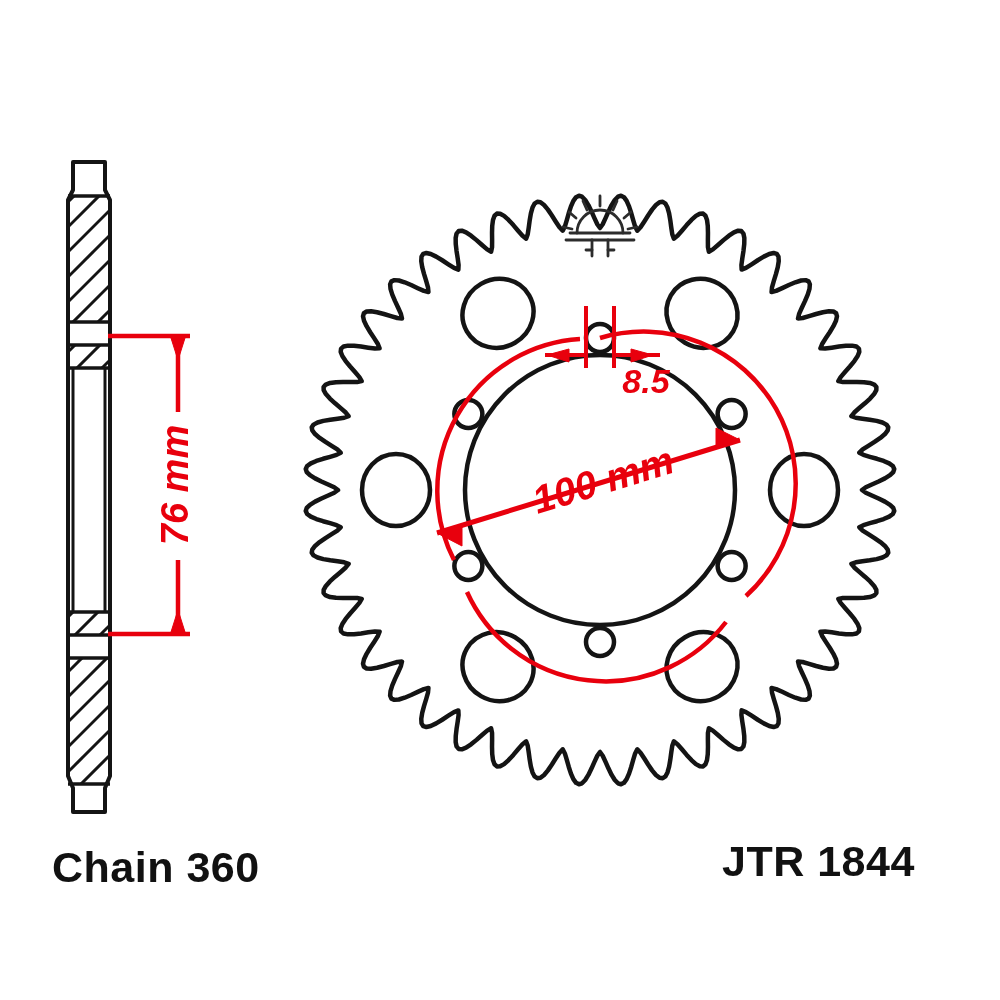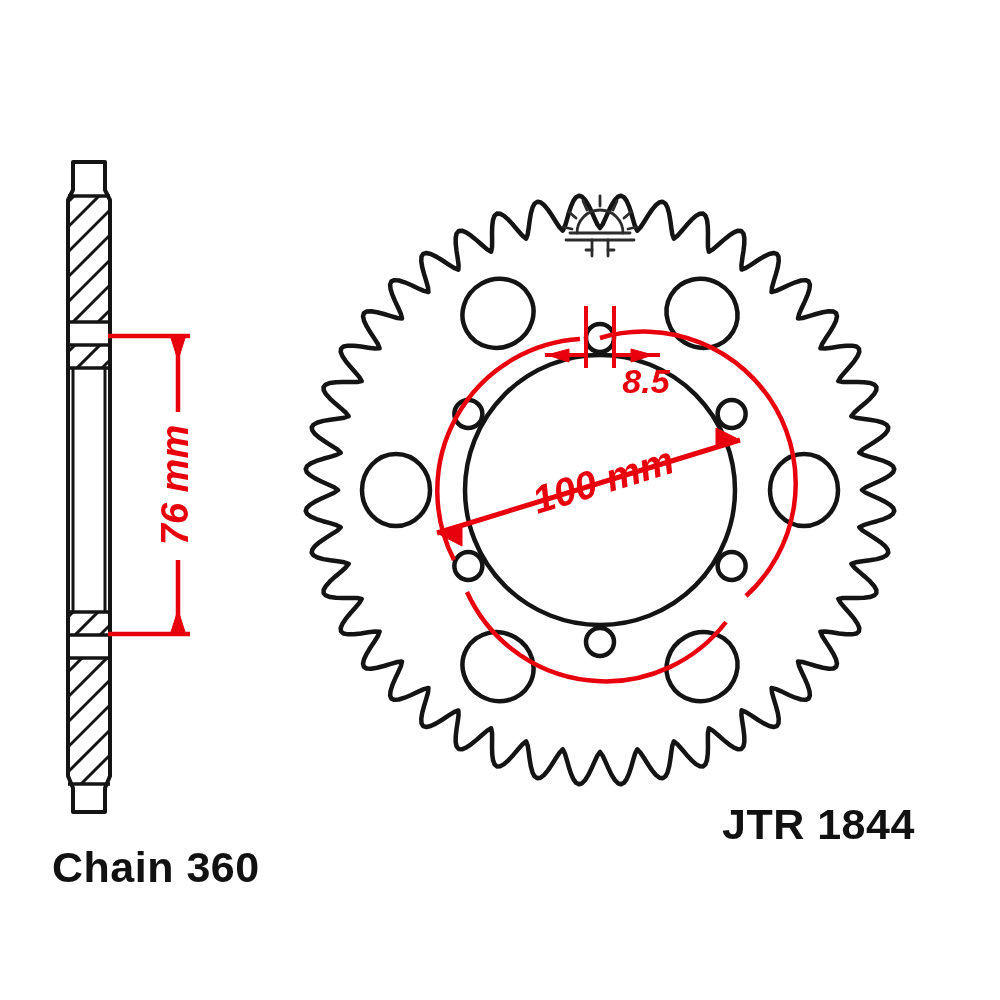--- a/index.html
+++ b/index.html
@@ -31,21 +31,21 @@
     color: #111111;
     letter-spacing: 0.5px;
     white-space: nowrap;
   }
   #chain-caption {
     left: 52px;
     top: 843px;
   }
   #part-caption {
     left: 722px;
-    top: 800px;
+    top: 837px;
   }
 </style>
 </head>
 <body>
 
 <svg id="drawing" viewBox="0 0 1000 1000" xmlns="http://www.w3.org/2000/svg">
   <rect x="0" y="0" width="1000" height="1000" fill="#ffffff"></rect>
 
   <g id="side-view">
     <clipPath id="side-clip">

